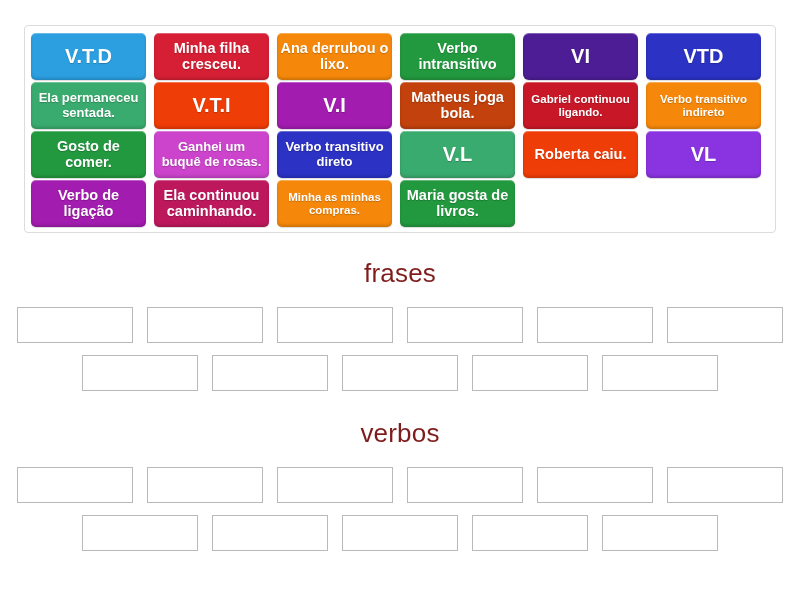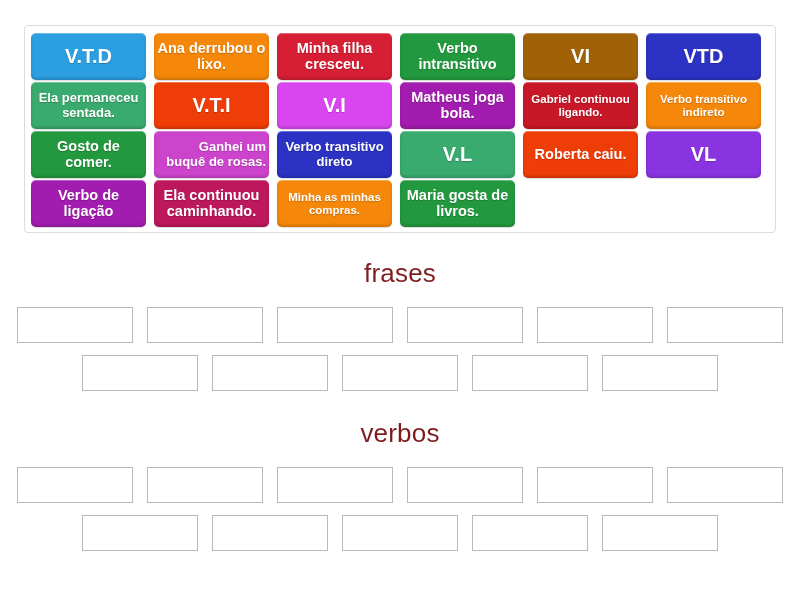--- a/index.html
+++ b/index.html
@@ -89,37 +89,37 @@
 
   #frases-group { top: 258px; }
   #verbos-group { top: 418px; }
 </style>
 </head>
 <body>
 
 <div class="bank-panel" id="bank-panel">
     <div class="bank-row">
       <div class="tile fs-abbr" style="background: rgb(43, 159, 224);">V.T.D</div>
+      <div class="tile fs-med" style="background: rgb(214, 31, 52);">Minha filha cresceu.</div>
       <div class="tile fs-med" style="background: rgb(245, 136, 10);">Ana derrubou o lixo.</div>
-      <div class="tile fs-med" style="background: rgb(214, 31, 52);">Minha filha cresceu.</div>
       <div class="tile fs-med" style="background: rgb(35, 153, 63);">Verbo intransitivo</div>
-      <div class="tile fs-abbr" style="background: #a16207;">VI</div>
+      <div class="tile fs-abbr" style="background: #4c1d95; border-radius: 6px;">VI</div>
       <div class="tile fs-abbr" style="background: rgb(43, 50, 196);">VTD</div>
     </div>
     <div class="bank-row">
       <div class="tile fs-small" style="background: rgb(58, 171, 110);">Ela permaneceu sentada.</div>
       <div class="tile fs-abbr" style="background: rgb(239, 61, 7);">V.T.I</div>
-      <div class="tile fs-abbr" style="background: #d946ef;">V.I</div>
-      <div class="tile fs-med" style="background: #a21caf;">Matheus joga bola.</div>
+      <div class="tile fs-abbr" style="background: #a21caf;">V.I</div>
+      <div class="tile fs-med" style="background: #c2410c;">Matheus joga bola.</div>
       <div class="tile fs-xs" style="background: rgb(200, 24, 40);">Gabriel continuou ligando.</div>
       <div class="tile fs-xs" style="background: rgb(245, 136, 10);">Verbo transitivo indireto</div>
     </div>
     <div class="bank-row">
       <div class="tile fs-med" style="background: rgb(35, 153, 63);">Gosto de comer.</div>
-      <div class="tile fs-small" style="background: rgb(204, 68, 204); text-align: right;">Ganhei um buquê de rosas.</div>
+      <div class="tile fs-small" style="background: rgb(204, 68, 204);">Ganhei um buquê de rosas.</div>
       <div class="tile fs-small" style="background: rgb(43, 50, 196);">Verbo transitivo direto</div>
       <div class="tile fs-abbr" style="background: rgb(58, 171, 110); text-align: right;">V.L</div>
       <div class="tile fs-med" style="background: rgb(239, 61, 7);">Roberta caiu.</div>
       <div class="tile fs-abbr" style="background: rgb(138, 51, 224);">VL</div>
     </div>
     <div class="bank-row">
       <div class="tile fs-med" style="background: #a21caf;">Verbo de ligação</div>
       <div class="tile fs-med" style="background: #be185d;">Ela continuou caminhando.</div>
       <div class="tile fs-xs" style="background: rgb(245, 136, 10);">Minha as minhas compras.</div>
       <div class="tile fs-med" style="background: rgb(35, 153, 63);">Maria gosta de livros.</div>

